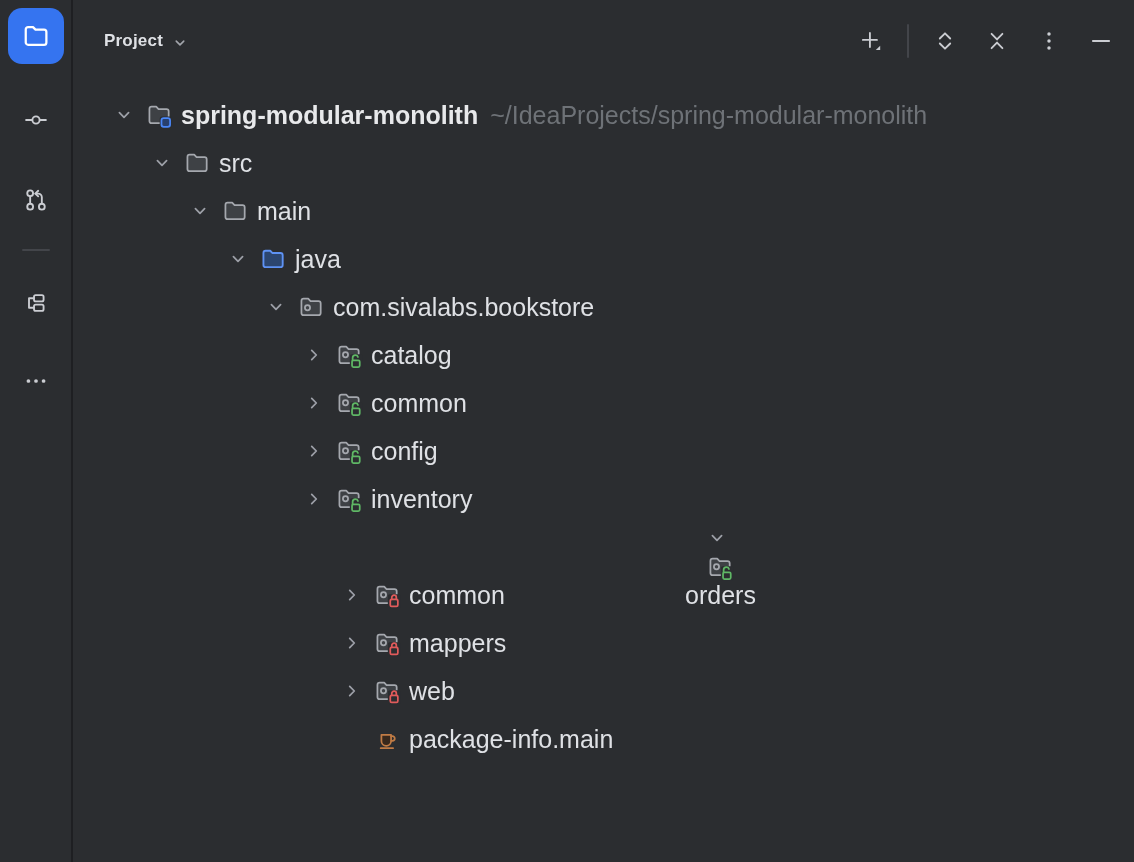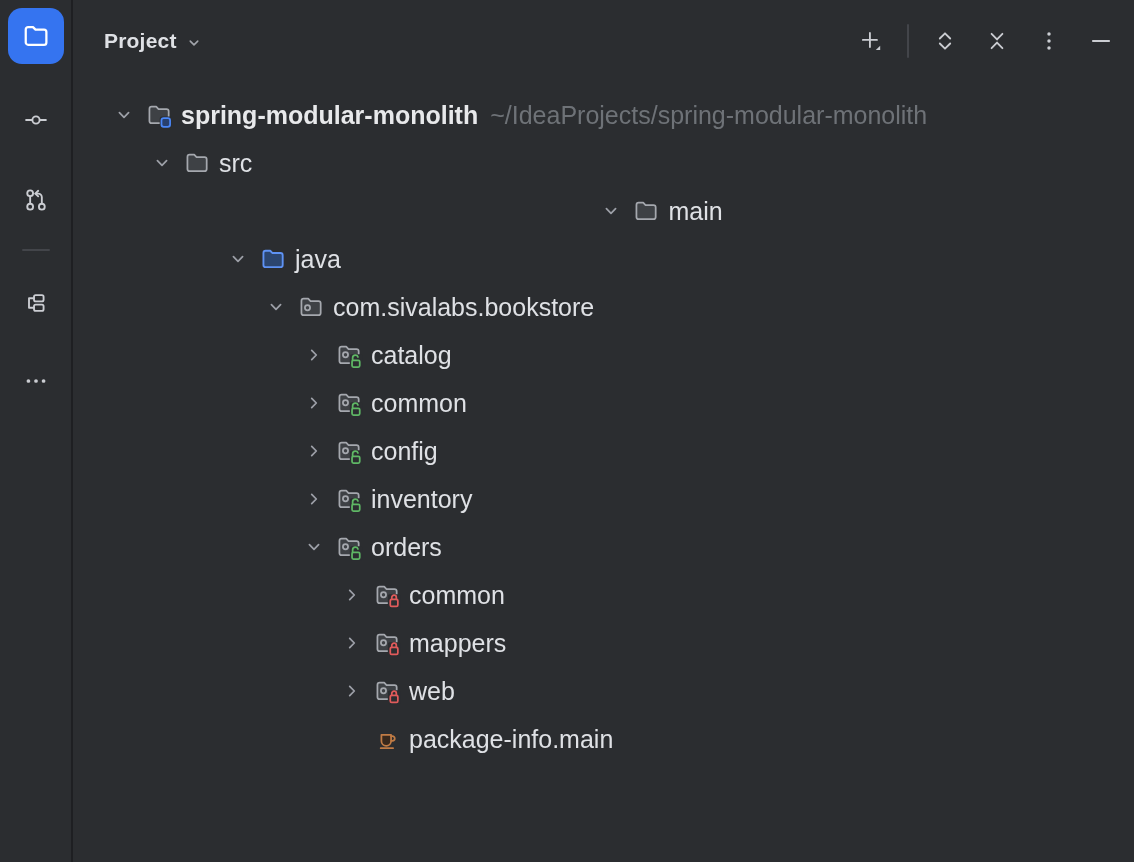--- a/index.html
+++ b/index.html
@@ -26,21 +26,21 @@
   .stripe-divider{
     position:absolute;left:22px;width:28px;height:2px;background:#43454a;border-radius:1px;
   }
   
   .panel{position:absolute;left:75px;top:0;width:1059px;height:862px;}
   .panel-header{
     position:absolute;left:0;top:0;right:0;height:82px;
     display:flex;align-items:center;padding:0 17px 0 29px;
   }
   .panel-title{
-    font-size:21px;font-weight:700;color:#dfe1e5;letter-spacing:.2px;
+    font-size:17px;font-weight:700;color:#dfe1e5;letter-spacing:.2px;
     display:flex;align-items:center;gap:7px;
   }
   .panel-title .chev{display:flex;margin-top:3px;}
   .header-spacer{flex:1;}
   .hdr-actions{display:flex;align-items:center;gap:20px;}
   .hdr-btn{width:32px;height:32px;display:flex;align-items:center;justify-content:center;border-radius:6px;}
   .hdr-sep{width:2px;height:34px;background:#43454a;border-radius:1px;}
   
   .tree{position:absolute;left:0;top:91px;right:0;bottom:0;}
   .row{
@@ -190,21 +190,21 @@
               <path d="M7 9.5l5 5 5-5"></path>
             </svg>
           </span>
           <span class="node-icon">
             <svg width="28" height="28" viewBox="0 0 24 24" fill="none">
               <path d="M3.8 6.8c0-1 .8-1.9 1.9-1.9h3.9l2 2h6.8c1 0 1.9.9 1.9 1.9v8.3c0 1-.8 1.9-1.9 1.9H5.7c-1 0-1.9-.9-1.9-1.9V6.8z" fill="#3e4145" stroke="#a5a8ae" stroke-width="1.5" stroke-linejoin="round"></path>
             </svg>
           </span>
           <span class="row-label">src</span>
         </div>
-        <div class="row" style="padding-left: 110px; justify-content: center;">
+        <div class="row" style="padding-left: 110px;">
           <span class="chev-box">
             <svg width="22" height="22" viewBox="0 0 24 24" fill="none" stroke="#9da0a8" stroke-width="1.9" stroke-linecap="round" stroke-linejoin="round">
               <path d="M7 9.5l5 5 5-5"></path>
             </svg>
           </span>
           <span class="node-icon">
             <svg width="28" height="28" viewBox="0 0 24 24" fill="none">
               <path d="M3.8 6.8c0-1 .8-1.9 1.9-1.9h3.9l2 2h6.8c1 0 1.9.9 1.9 1.9v8.3c0 1-.8 1.9-1.9 1.9H5.7c-1 0-1.9-.9-1.9-1.9V6.8z" fill="#3e4145" stroke="#a5a8ae" stroke-width="1.5" stroke-linejoin="round"></path>
             </svg>
           </span>
@@ -298,21 +298,21 @@
             <svg width="28" height="28" viewBox="0 0 24 24" fill="none">
               <path d="M3.8 6.8c0-1 .8-1.9 1.9-1.9h3.9l2 2h6.8c1 0 1.9.9 1.9 1.9v8.3c0 1-.8 1.9-1.9 1.9H5.7c-1 0-1.9-.9-1.9-1.9V6.8z" fill="#3e4145" stroke="#a5a8ae" stroke-width="1.5" stroke-linejoin="round"></path>
               <circle cx="9" cy="11.8" r="2.2" stroke="#a5a8ae" stroke-width="1.5"></circle>
               <rect x="12.7" y="11.4" width="11" height="12" fill="#2b2d30" rx="1.5"></rect>
               <path d="M15.1 16.6v-2c0-1.3 1.1-2.4 2.4-2.4 1 0 1.9.6 2.2 1.5" stroke="#5fb765" stroke-width="1.5" stroke-linecap="round"></path>
               <rect x="14.6" y="16.6" width="6.6" height="5.7" rx="1.2" stroke="#5fb765" stroke-width="1.5"></rect>
             </svg>
           </span>
           <span class="row-label">inventory</span>
         </div>
-        <div class="row" style="padding-left: 224px;">
+        <div class="row" style="padding-left: 224px; flex-direction: column;">
           <span class="chev-box">
             <svg width="22" height="22" viewBox="0 0 24 24" fill="none" stroke="#9da0a8" stroke-width="1.9" stroke-linecap="round" stroke-linejoin="round">
               <path d="M7 9.5l5 5 5-5"></path>
             </svg>
           </span>
           <span class="node-icon">
             <svg width="28" height="28" viewBox="0 0 24 24" fill="none">
               <path d="M3.8 6.8c0-1 .8-1.9 1.9-1.9h3.9l2 2h6.8c1 0 1.9.9 1.9 1.9v8.3c0 1-.8 1.9-1.9 1.9H5.7c-1 0-1.9-.9-1.9-1.9V6.8z" fill="#3e4145" stroke="#a5a8ae" stroke-width="1.5" stroke-linejoin="round"></path>
               <circle cx="9" cy="11.8" r="2.2" stroke="#a5a8ae" stroke-width="1.5"></circle>
               <rect x="12.7" y="11.4" width="11" height="12" fill="#2b2d30" rx="1.5"></rect>

